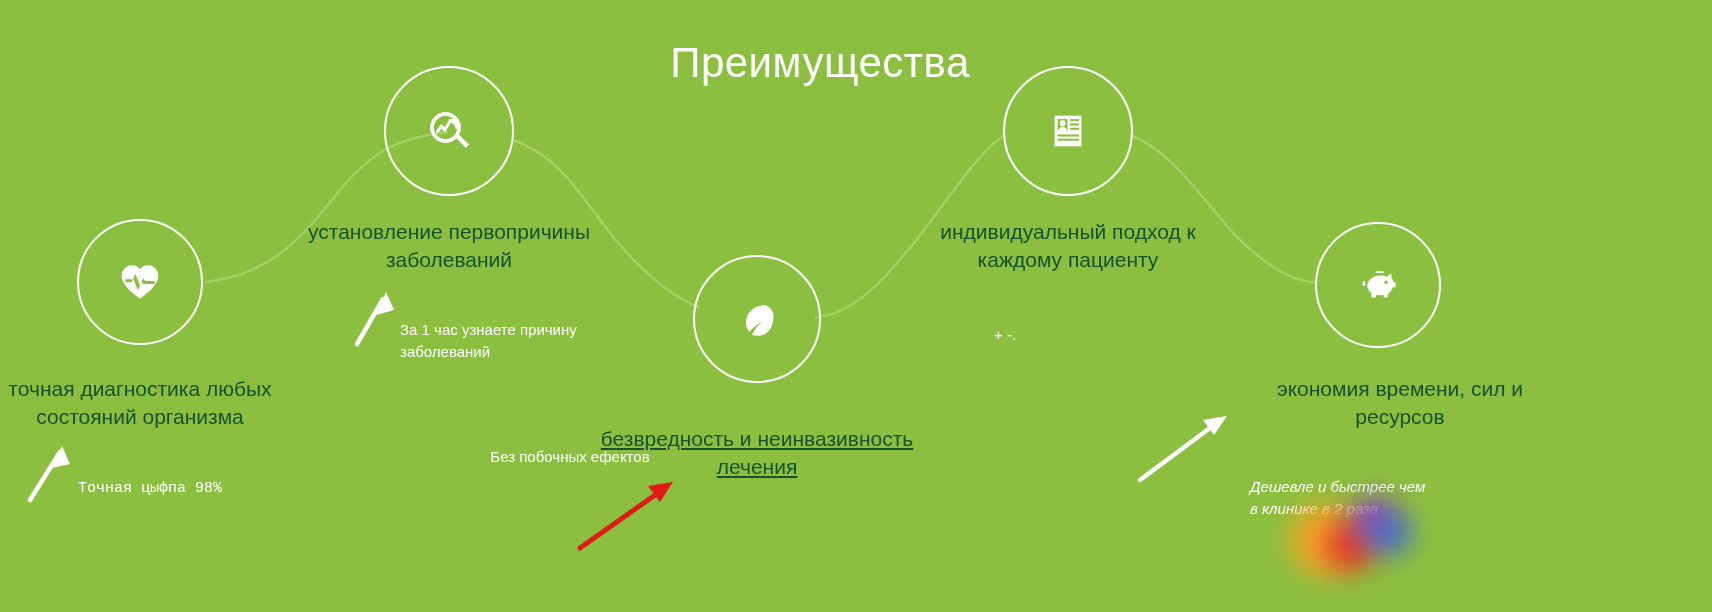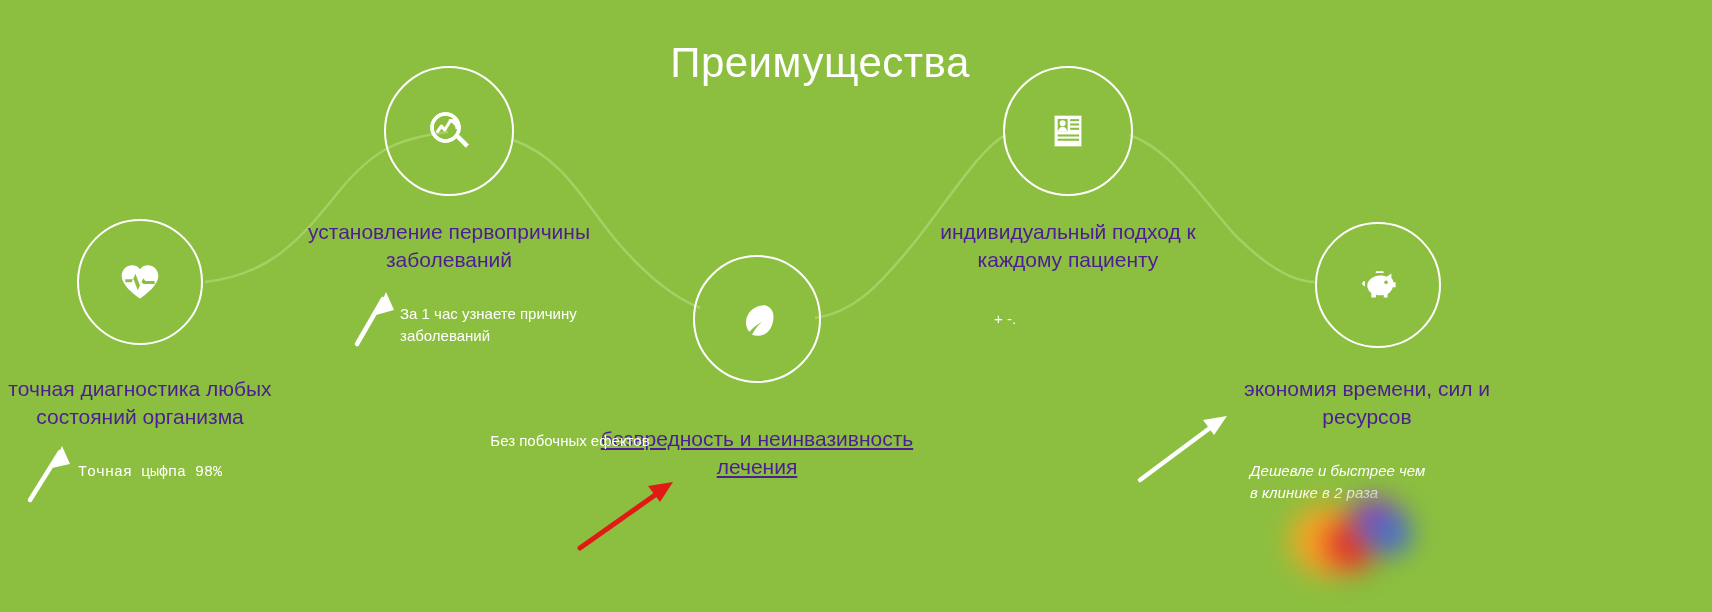--- a/index.html
+++ b/index.html
@@ -37,35 +37,36 @@
     border:2px solid #ffffff;
     border-radius:50%;
     display:flex;
     align-items:center;
     justify-content:center;
   }
   .node-circle svg { display:block; }
 
   .node-label {
     position:absolute;
-    color:#4c1d95;
+    color:#14532d;
     font-size:21px;
     font-weight:300;
     line-height:1.35;
     text-align:center;
   }
 
   .note {
     position:absolute;
     color:#ffffff;
     font-size:15px;
     font-weight:400;
     line-height:1.45;
     text-align:left;
     white-space:pre-line;
+    margin-top:16px;
   }
   .note.center { text-align:center; }
 
   .arrow-layer { position:absolute; left:0; top:0; width:1712px; height:612px; pointer-events:none; }
 
   .blob {
     position:absolute;
     border-radius:50%;
     filter:blur(14px);
   }
@@ -141,21 +142,21 @@
   <div class="node-circle" style="left:1315px; top:222px; width:126px; height:126px;">
     <span>
       <svg width="46" height="46" viewBox="0 0 48 48" xmlns="http://www.w3.org/2000/svg">
         <path fill="#ffffff" d="M40 21c0-1.6-.8-3-2-4V12l-5 3.4c-1.8-.8-4-1.3-6.4-1.3-7.6 0-13.8 4.8-13.8 10.7 0 3 1.6 5.7 4.2 7.6V37h4.8v-2.8c1.5.4 3.1.6 4.8.6 1.2 0 2.3-.1 3.4-.3V37H34v-3.6c2.8-1.6 4.8-4.1 5.4-7h3V21z"></path>
         <circle cx="32.4" cy="21.2" r="1.9" fill="#8cbf3f"></circle>
         <path fill="#ffffff" d="M10.4 19.8c-1.6 0-2.8 1.2-2.8 2.7s1.2 2.7 2.8 2.7z"></path>
         <rect x="21.5" y="9.6" width="8.5" height="2" rx="1" fill="#ffffff"></rect>
       </svg>
     </span>
   </div>
-  <div class="node-label" style="left:1207px; top:375px; width:320px;">экономия времени, сил и
+  <div class="node-label" style="left:1240px; top:375px; width:320px;">экономия времени, сил и
 ресурсов</div>
 
   <svg class="arrow-layer" viewBox="0 0 1712 612" xmlns="http://www.w3.org/2000/svg">
 
     <g>
       <line x1="30" y1="500" x2="60" y2="452" stroke="#ffffff" stroke-width="4.5" stroke-linecap="round"></line>
       <path d="M62 446 L52 468 L70 464 Z" fill="#ffffff"></path>
     </g>
 
     <g>

